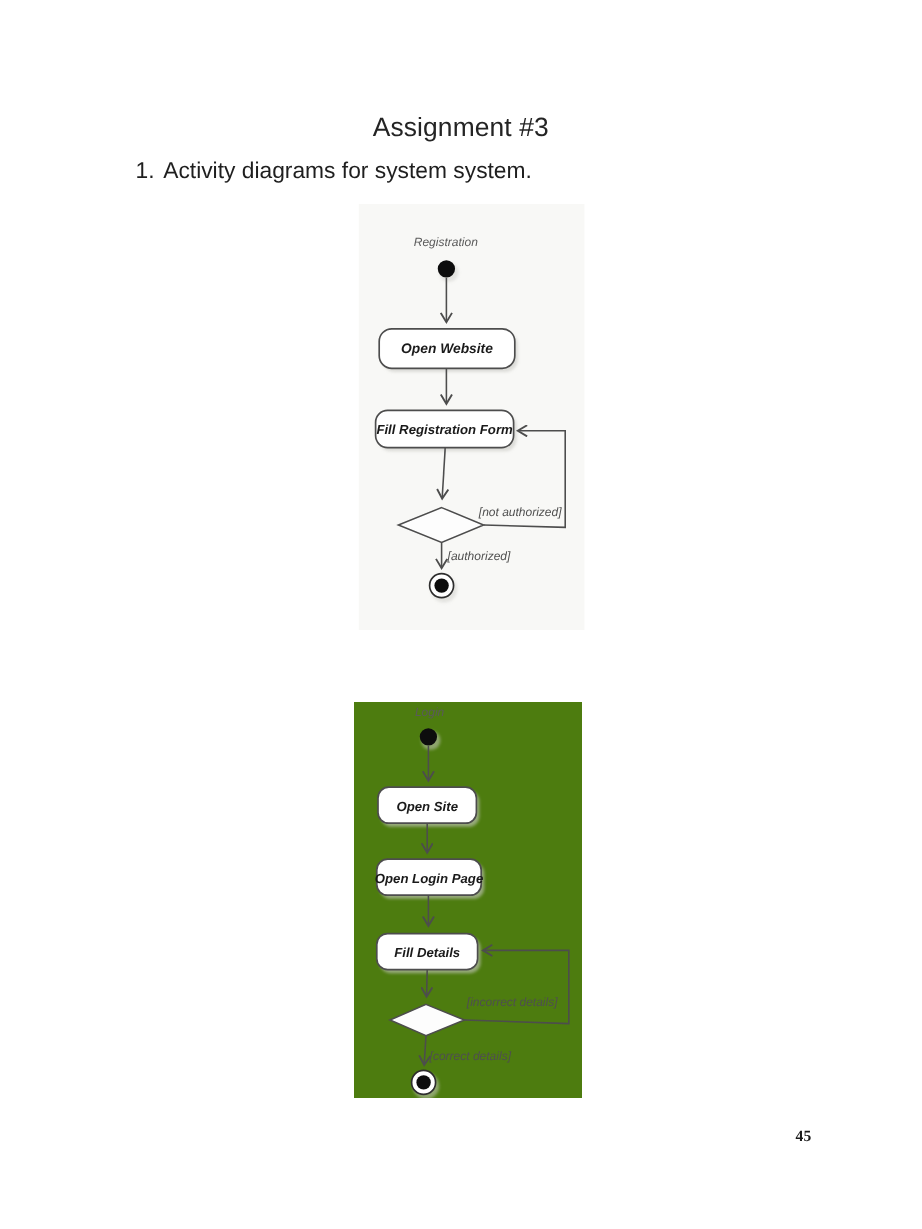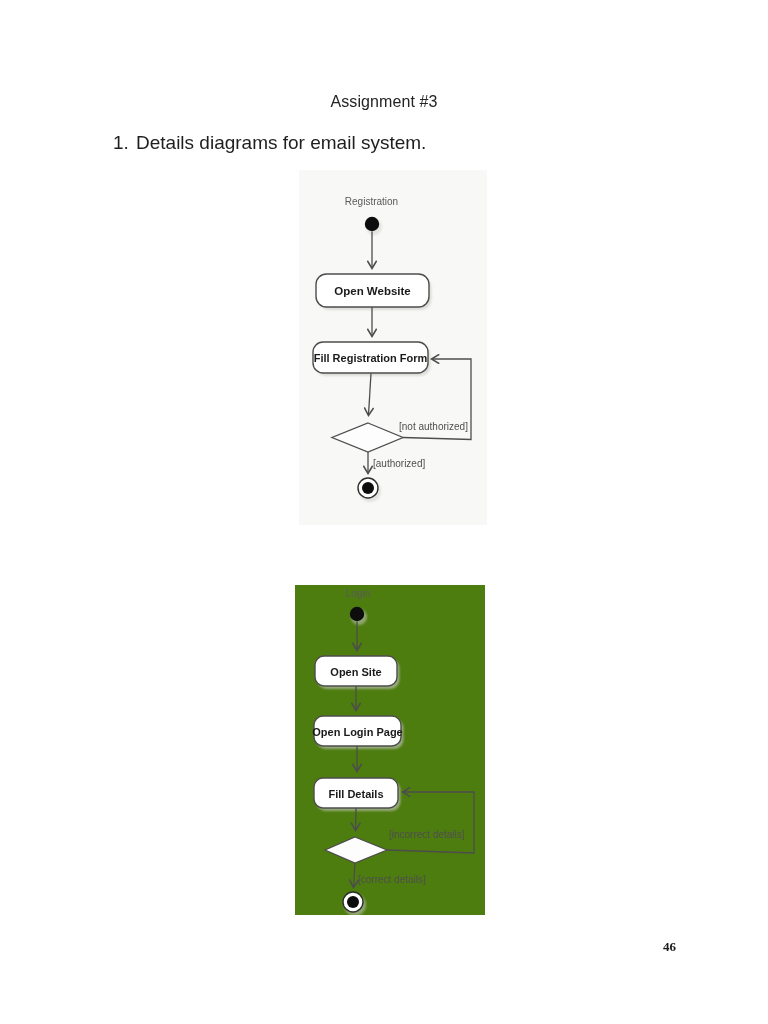--- a/index.html
+++ b/index.html
@@ -10,35 +10,36 @@
     height: 1024px;
     background: #ffffff;
     overflow: hidden;
   }
   .doc-title {
     position: absolute;
     top: 93px;
     left: 0;
     width: 768px;
     text-align: center;
-    font-size: 16px;
+    font-size: 22px;
     color: #242424;
     letter-spacing: 0.1px;
   }
   .list-row {
     position: absolute;
     top: 132px;
     left: 113px;
     font-size: 19px;
     color: #1f1f1f;
     display: flex;
   }
   .list-num { width: 23px; }
   .diagram {
     position: absolute;
+    font-style: italic;
   }
   .diagram-1 {
     left: 299px;
     top: 170px;
     width: 188px;
     height: 355px;
     background: #f8f8f6;
   }
   .diagram-2 {
     left: 295px;
@@ -86,21 +87,21 @@
 </style>
 </head>
 <body>
 
 <div class="page">
 
   <div class="doc-title">Assignment #3</div>
 
   <div class="list-row">
     <span class="list-num">1.</span>
-    <span>Details diagrams for email system.</span>
+    <span>Activity diagrams for system system.</span>
   </div>
 
   <div class="diagram diagram-1">
     <svg width="188" height="355" viewBox="0 0 188 355">
       <defs>
         <marker id="arrow1" viewBox="0 0 10 10" refX="7.5" refY="5" markerWidth="8" markerHeight="8" orient="auto-start-reverse">
           <path d="M0.5,0.5 L8,5 L0.5,9.5" fill="none" stroke="#4d4d4d" stroke-width="1.5"></path>
         </marker>
         <filter id="blur1" x="-20%" y="-20%" width="150%" height="150%">
           <feGaussianBlur stdDeviation="1.3"></feGaussianBlur>
@@ -183,15 +184,15 @@
 
       <line class="flow-line" x1="60" y1="278" x2="58.5" y2="302" marker-end="url(#arrow2)"></line>
       <text class="guard-label" x="63" y="298">[correct details]</text>
 
       <ellipse cx="60" cy="320" rx="11" ry="11" fill="#cfcfca" opacity="0.5" filter="url(#blur2)"></ellipse>
       <circle class="final-outer" cx="58" cy="317" r="10"></circle>
       <circle class="final-inner" cx="58" cy="317" r="6"></circle>
     </svg>
   </div>
 
-  <div class="page-number">46</div>
+  <div class="page-number">45</div>
 
 </div>
 
 </body></html>

